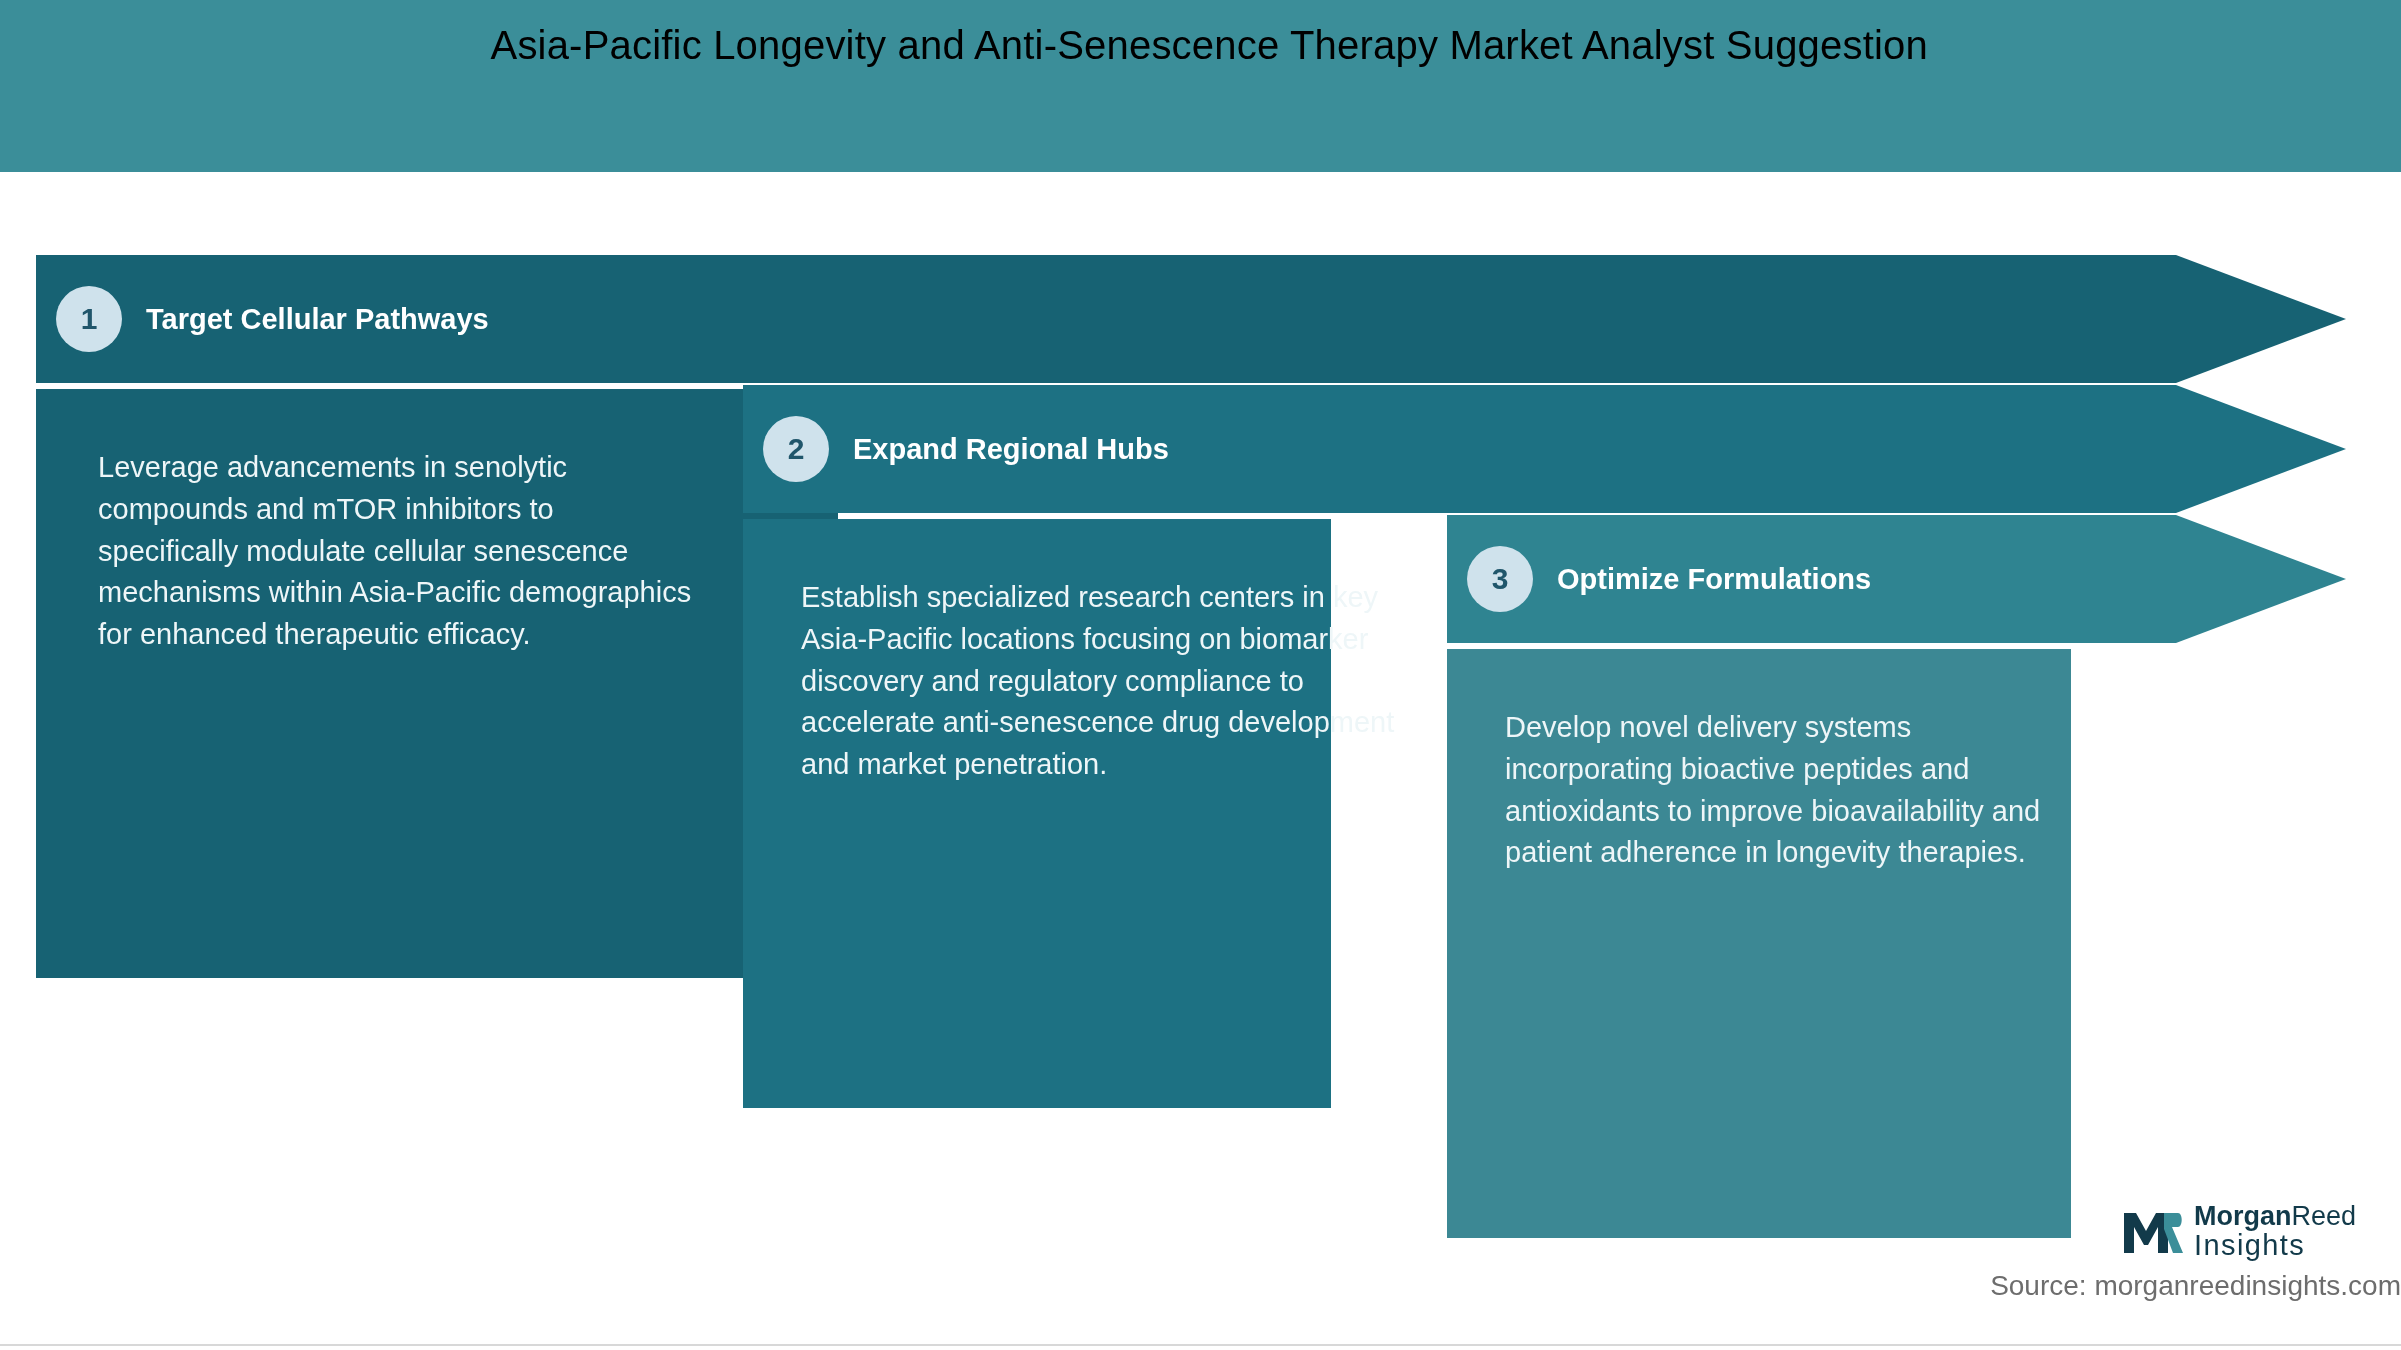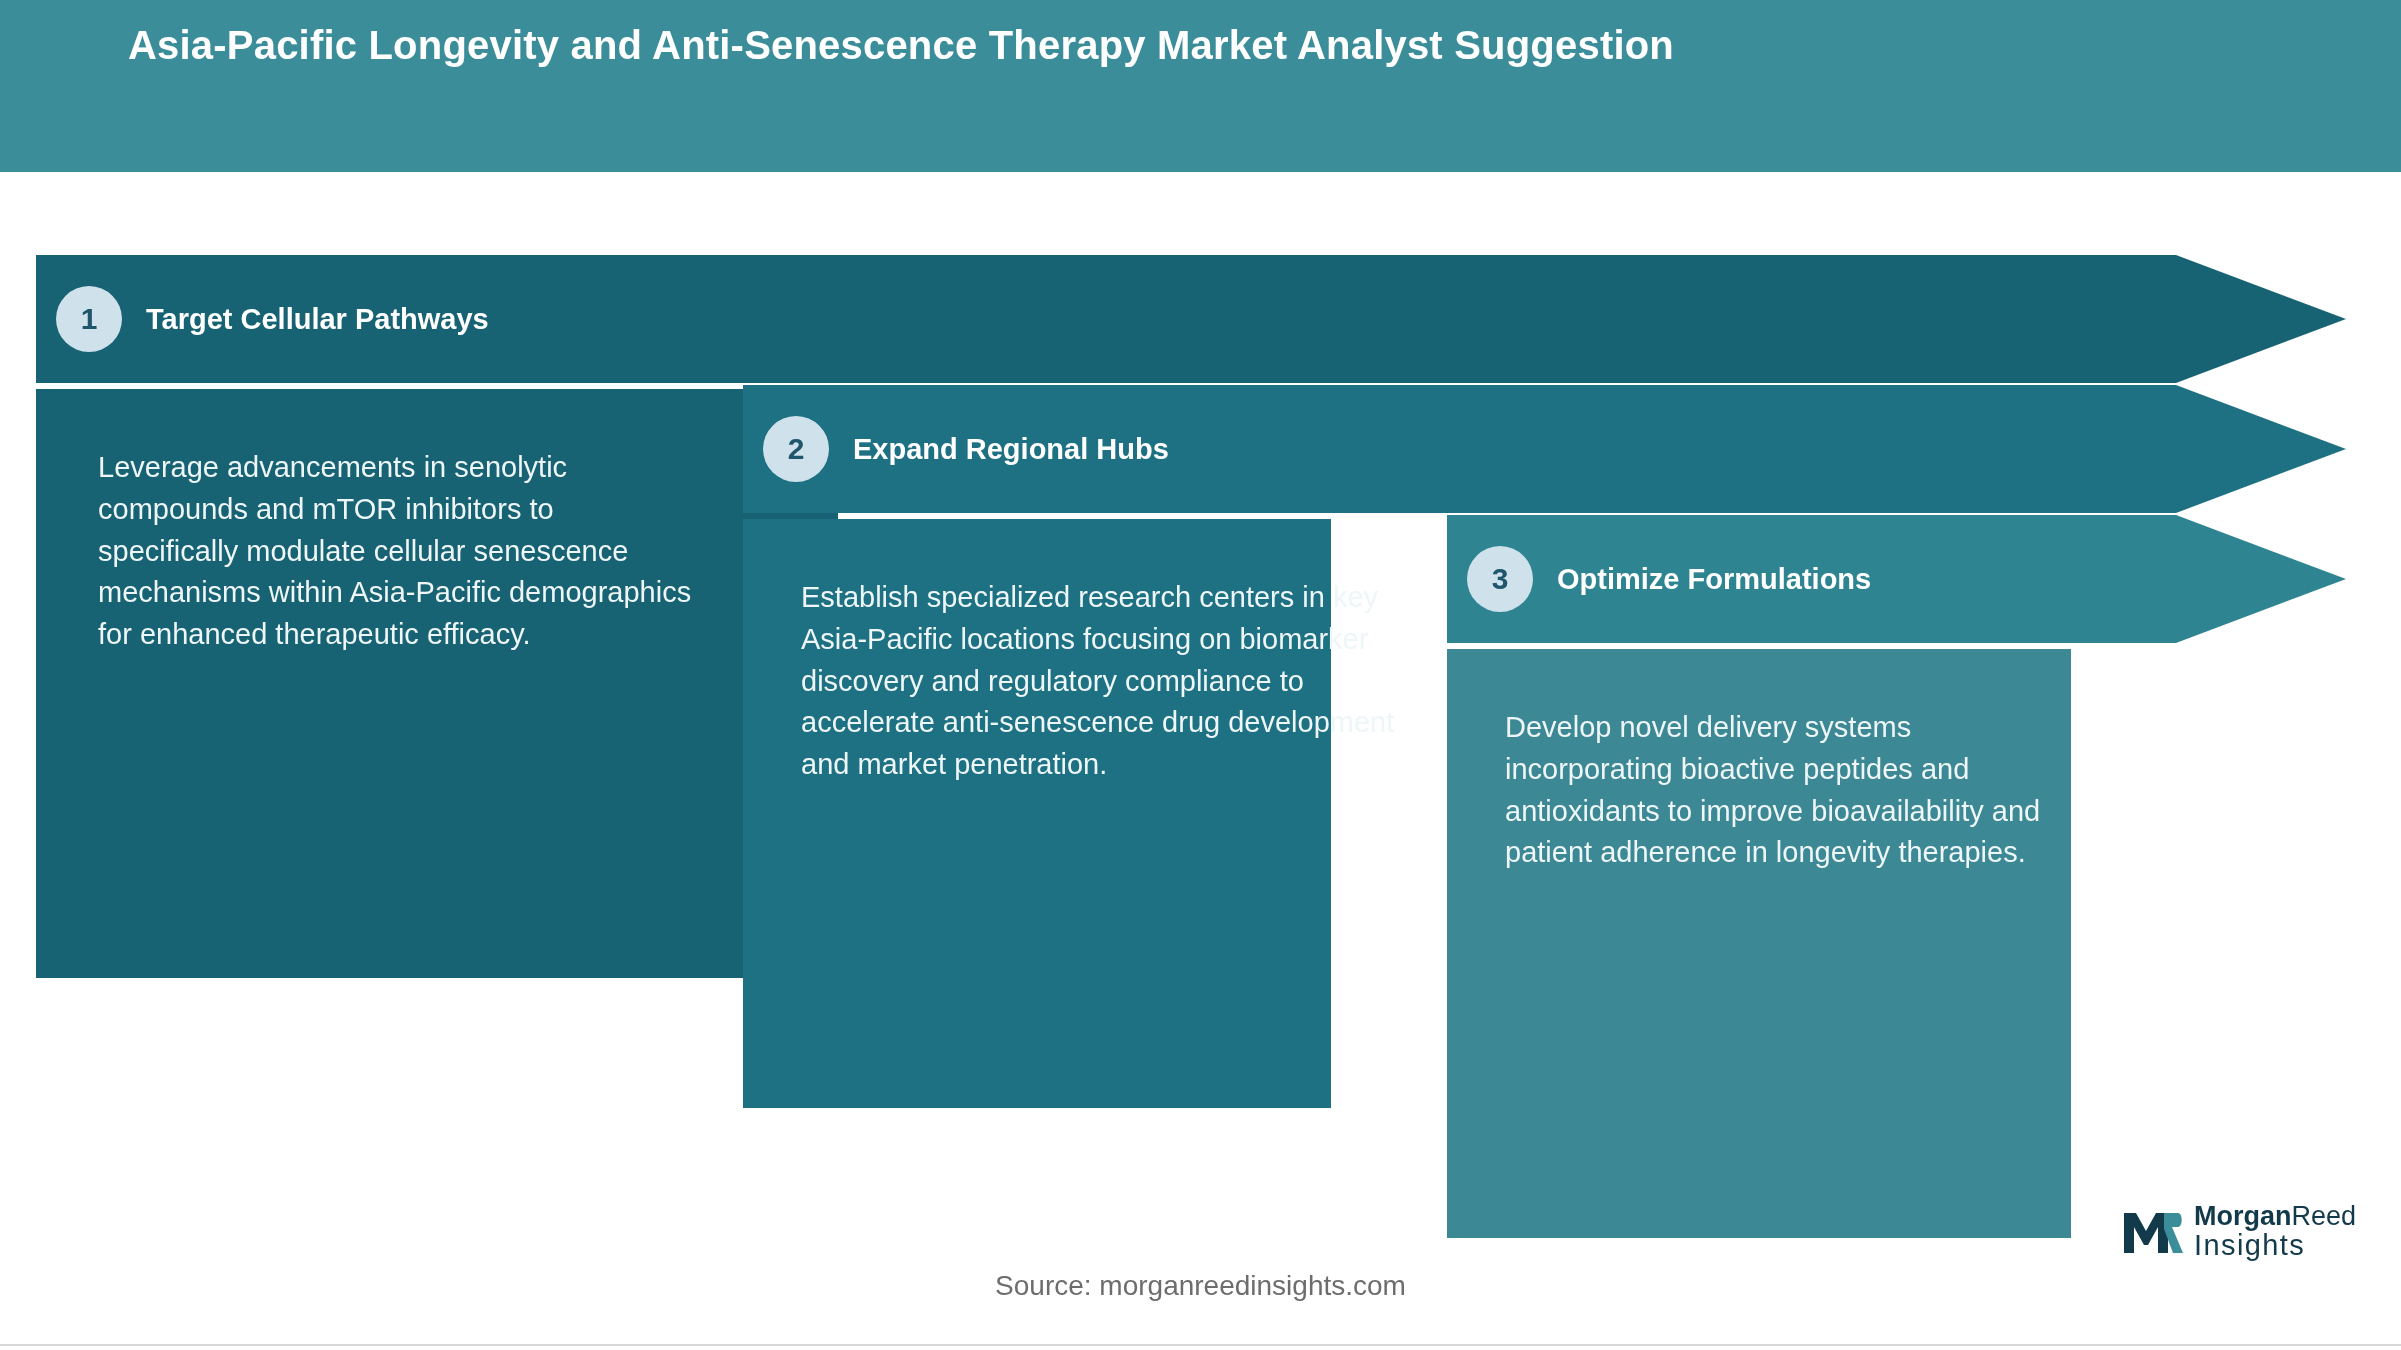--- a/index.html
+++ b/index.html
@@ -25,25 +25,26 @@
     top: 0;
     width: 2401px;
     height: 172px;
     background: #3b8e99;
   }
   #header-title {
     position: absolute;
     left: 128px;
     top: 20px;
     width: 1800px;
-    color: #ffffff;
+    color: #000000;
     font-size: 40px;
-    font-weight: bold;
+    font-weight: normal;
     line-height: 1.28;
     letter-spacing: 0.2px;
+    text-align: right;
   }
 
   
   .arrow-row {
     position: absolute;
   }
   .arrow-shape {
     position: absolute;
     left: 0;
     top: 0;
@@ -87,21 +88,21 @@
     font-size: 29px;
     line-height: 1.44;
   }
 
   
   #source-text {
     position: absolute;
     left: 0;
     top: 1270px;
     width: 2401px;
-    text-align: center;
+    text-align: right;
     color: #6d6d6d;
     font-size: 28px;
   }
   #logo {
     position: absolute;
     left: 2122px;
     top: 1203px;
     display: flex;
     align-items: center;
   }

